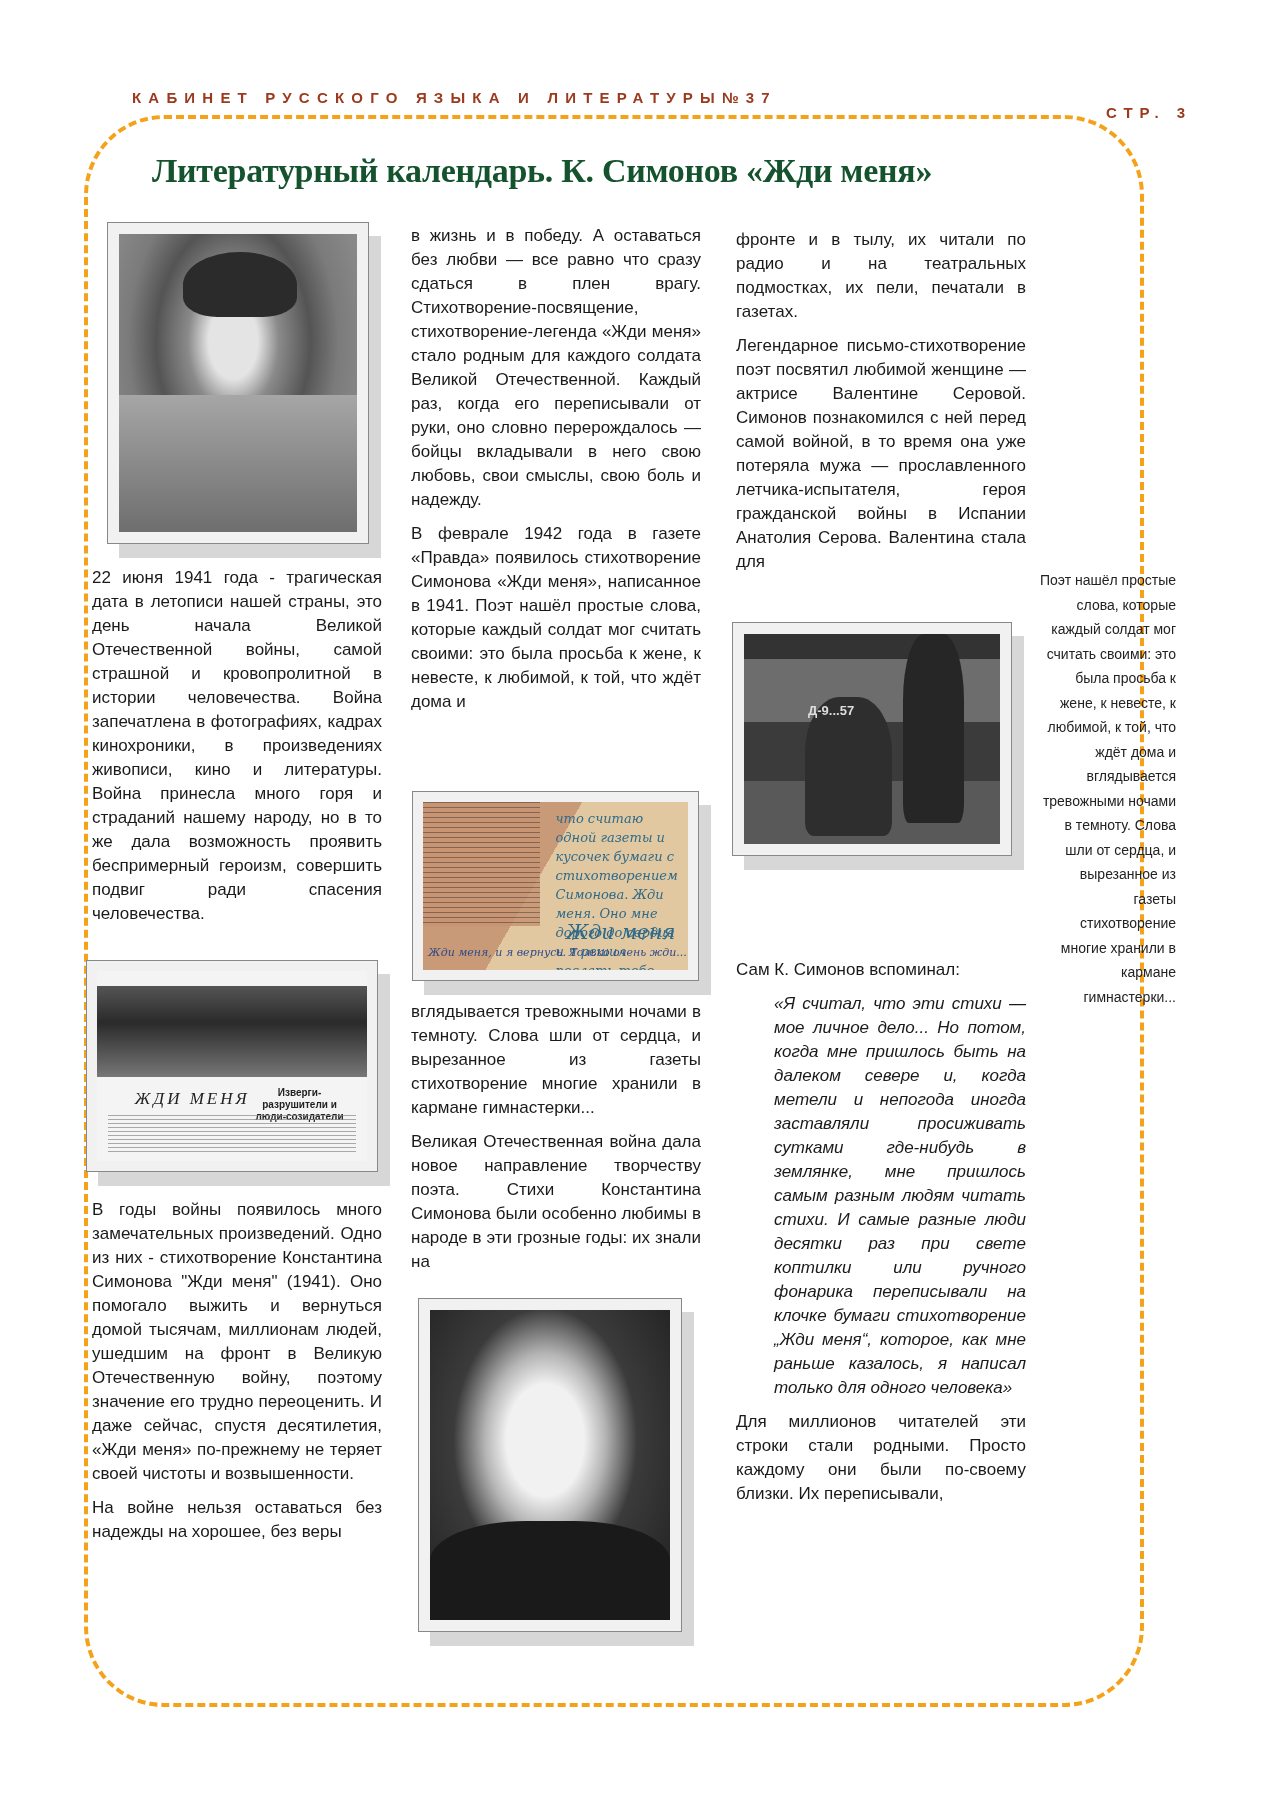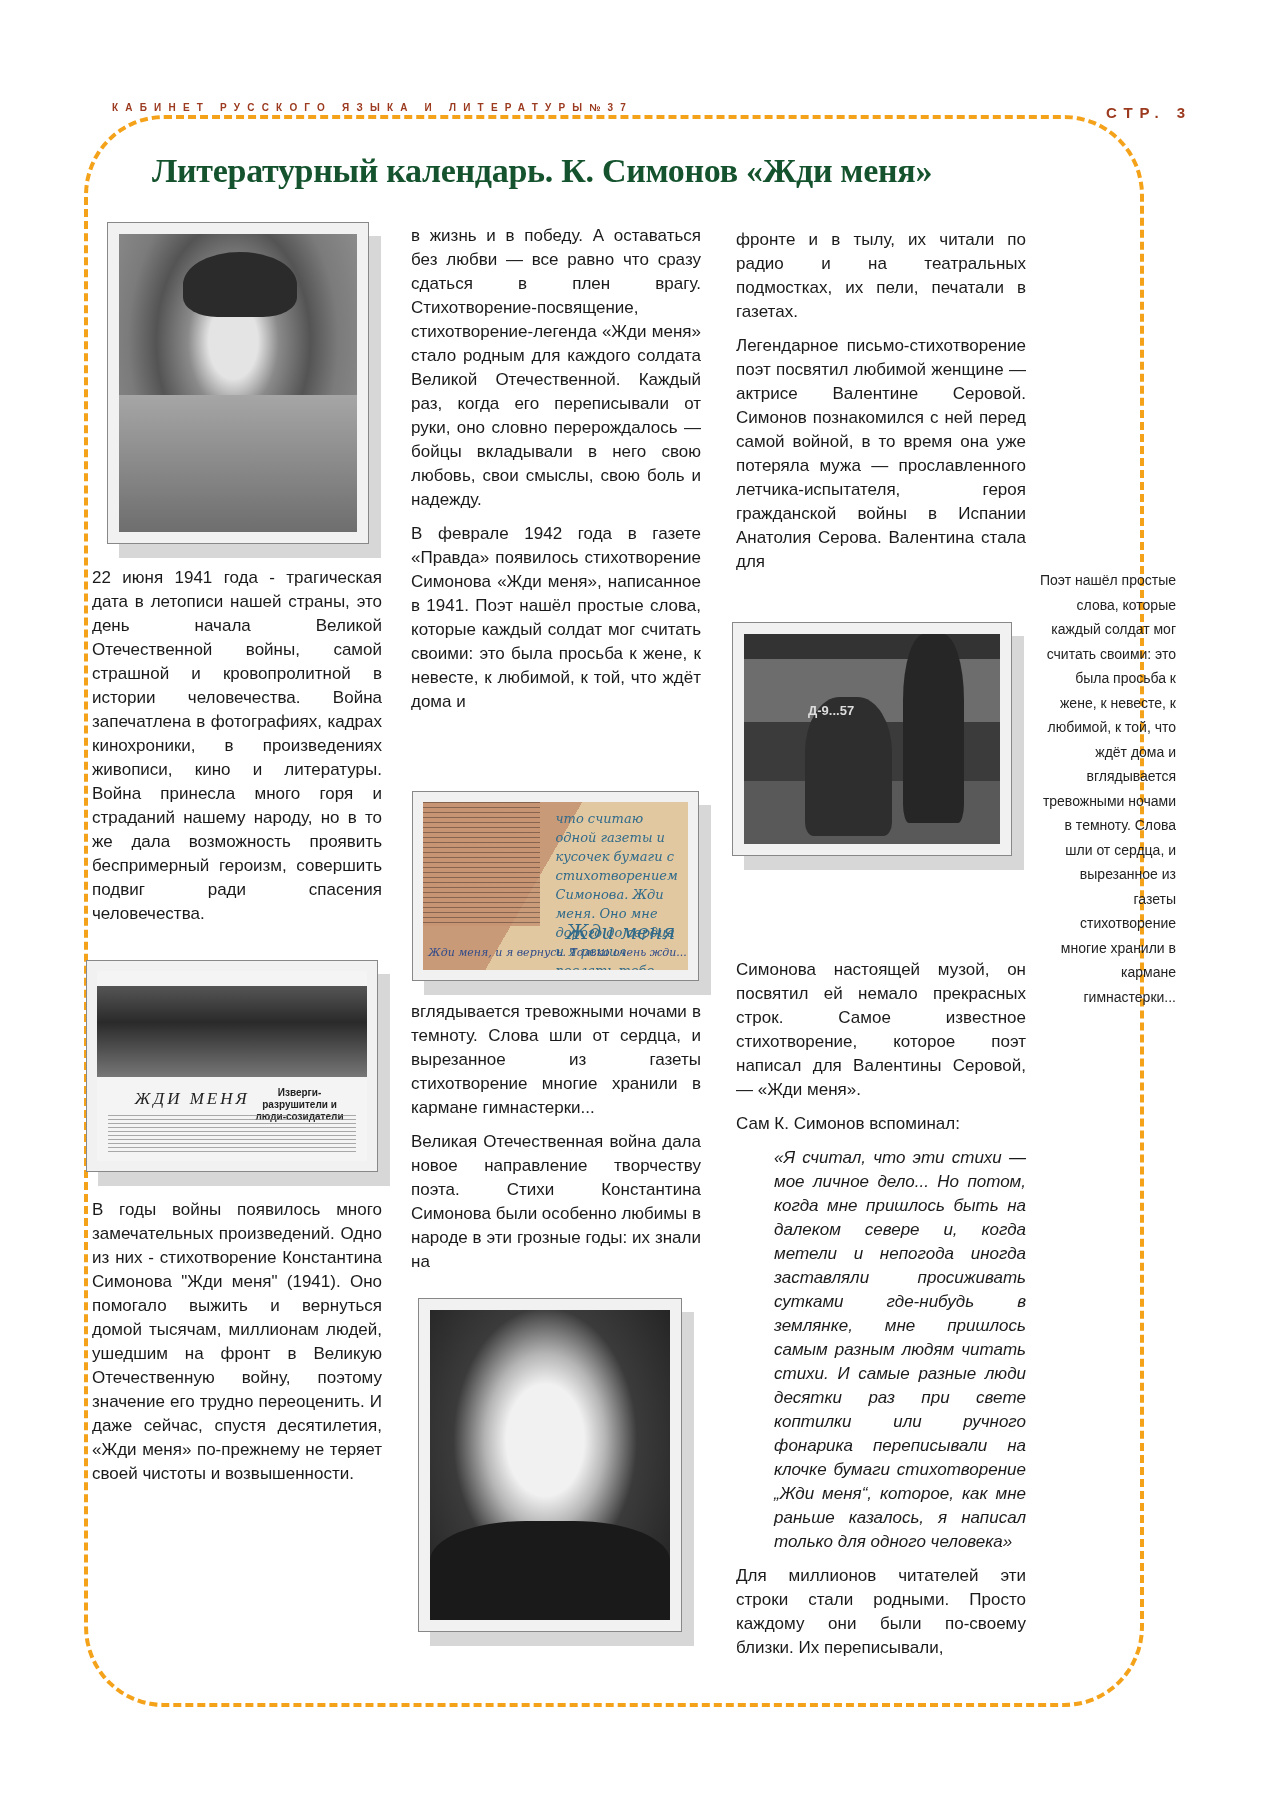--- a/index.html
+++ b/index.html
@@ -1,24 +1,23 @@
 <!DOCTYPE html>
 <html><head>
 <meta charset="utf-8">
 <style>
   * { box-sizing: border-box; margin: 0; padding: 0; }
   html, body { width: 1272px; height: 1800px; background: #ffffff; overflow: hidden; }
   body { position: relative; font-family: "Liberation Sans", sans-serif; color: #1a1a1a; }
 
   .masthead {
-    position: absolute; left: 112px; top: 89px;
+    position: absolute; left: 132px; top: 89px;
     font-family: "Liberation Sans", sans-serif; font-weight: bold;
-    font-size: 10px; letter-spacing: 7.2px; color: #9b3a1e;
+    font-size: 15px; letter-spacing: 7.2px; color: #9b3a1e;
     white-space: nowrap;
-    margin-top: 13px;
   }
   .page-no {
     position: absolute; left: 1106px; top: 104px;
     font-family: "Liberation Sans", sans-serif; font-weight: bold;
     font-size: 15px; letter-spacing: 7px; color: #9b3a1e;
     white-space: nowrap;
   }
 
   .frame {
     position: absolute; left: 84px; top: 115px; width: 1060px; height: 1592px;
@@ -98,20 +97,21 @@
   <div class="img img-pravda">
     <div class="band"></div>
     <div class="poem-title">ЖДИ МЕНЯ</div>
     <div class="article-title">Изверги-разрушители и люди-созидатели</div>
     <div class="lines"></div>
   </div>
 </div>
 
 <div class="col col-1" style="top:1198px;">
   <p>В годы войны появилось много замечательных произведений. Одно из них - стихотворение Константина Симонова "Жди меня" (1941). Оно помогало выжить и вернуться домой тысячам, миллионам людей, ушедшим на фронт в Великую Отечественную войну, поэтому значение его трудно переоценить. И даже сейчас, спустя десятилетия, «Жди меня» по-прежнему не теряет своей чистоты и возвышенности.</p>
+  <p>На войне нельзя оставаться без надежды на хорошее, без веры</p>
 </div>
 
 <div class="col col-2" style="top:224px;">
   <p>в жизнь и в победу. А оставаться без любви — все равно что сразу сдаться в плен врагу. Стихотворение-посвящение, стихотворение-легенда «Жди меня» стало родным для каждого солдата Великой Отечественной. Каждый раз, когда его переписывали от руки, оно словно перерождалось — бойцы вкладывали в него свою любовь, свои смыслы, свою боль и надежду.</p>
   <p>В феврале 1942 года в газете «Правда» появилось стихотворение Симонова «Жди меня», написанное в 1941. Поэт нашёл простые слова, которые каждый солдат мог считать своими: это была просьба к жене, к невесте, к любимой, к той, что ждёт дома и</p>
 </div>
 
 <div class="photo" style="left:412px; top:791px; width:287px; height:190px; padding:10px;">
   <div class="img img-letter">
     <div class="clip"></div>
@@ -137,19 +137,18 @@
 
 <div class="photo" style="left:732px; top:622px; width:280px; height:234px;">
   <div class="img img-jeep">
     <div class="woman"></div>
     <div class="man"></div>
     <div class="plate">Д-9...57</div>
   </div>
 </div>
 
 <div class="col col-3" style="top:958px;">
-  <p>Симонова настоящей музой, он посвятил ей немало прекрасных строк. Самое известное стихотворение, которое поэт написал для Валентины Серовой, — «Жди меня».</p>
   <p>Сам К. Симонов вспоминал:</p>
   <p class="italic">«Я считал, что эти стихи — мое личное дело... Но потом, когда мне пришлось быть на далеком севере и, когда метели и непогода иногда заставляли просиживать сутками где-нибудь в землянке, мне пришлось самым разным людям читать стихи. И самые разные люди десятки раз при свете коптилки или ручного фонарика переписывали на клочке бумаги стихотворение „Жди меня“, которое, как мне раньше казалось, я написал только для одного человека»</p>
   <p>Для миллионов читателей эти строки стали родными. Просто каждому они были по-своему близки. Их переписывали,</p>
 </div>
 
 <div class="sidebar-quote">Поэт нашёл простые слова, которые каждый солдат мог считать своими: это была просьба к жене, к невесте, к любимой, к той, что ждёт дома и вглядывается тревожными ночами в темноту. Слова шли от сердца, и вырезанное из газеты стихотворение многие хранили в кармане гимнастерки...</div>
 
 </body></html>

